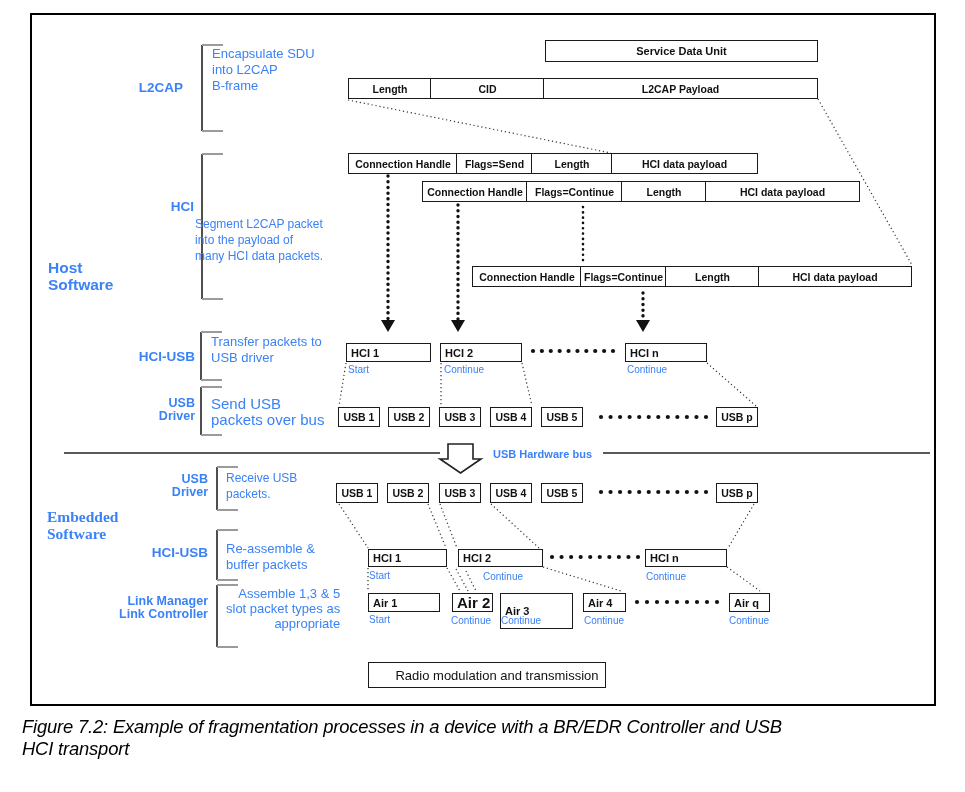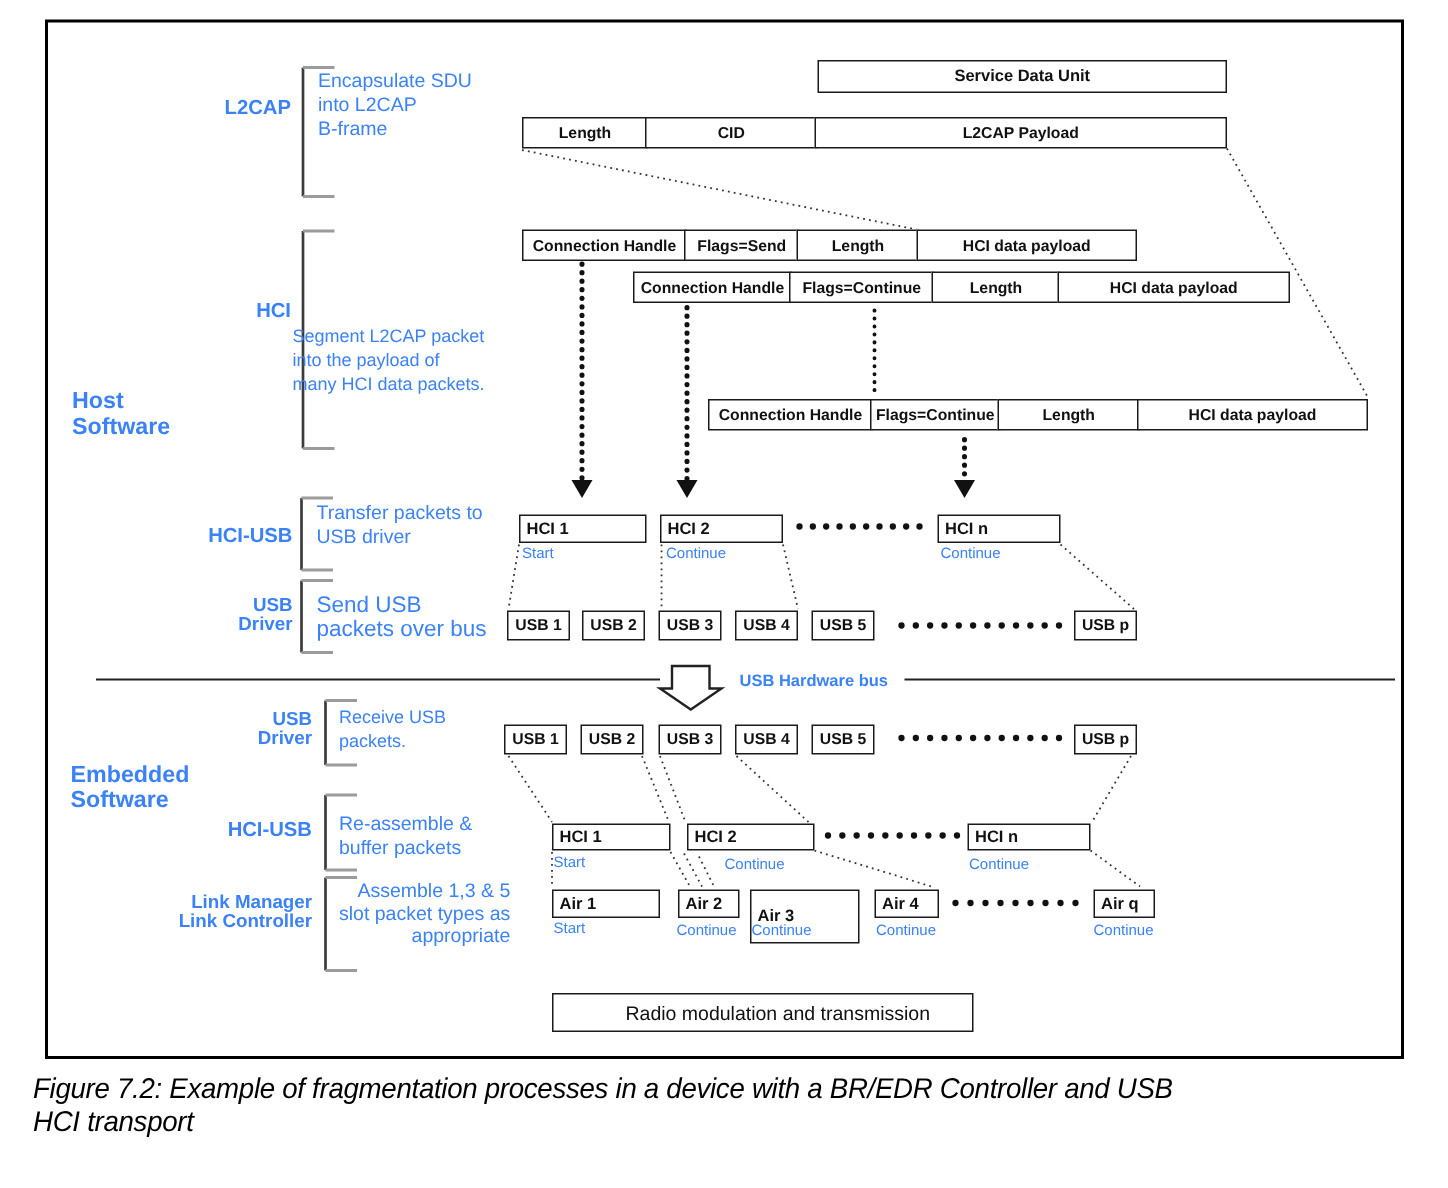--- a/index.html
+++ b/index.html
@@ -155,37 +155,37 @@
       <div class="box c" style="left: 336px; top: 483px; width: 42px; height: 20px; font-size: 10.5px;">USB 1</div>
       <div class="box c" style="left: 387px; top: 483px; width: 42px; height: 20px; font-size: 10.5px;">USB 2</div>
       <div class="box c" style="left: 439px; top: 483px; width: 42px; height: 20px; font-size: 10.5px;">USB 3</div>
       <div class="box c" style="left: 490px; top: 483px; width: 42px; height: 20px; font-size: 10.5px;">USB 4</div>
       <div class="box c" style="left: 541px; top: 483px; width: 42px; height: 20px; font-size: 10.5px;">USB 5</div>
       <div class="box c" style="left: 716px; top: 483px; width: 42px; height: 20px; font-size: 10.5px;">USB p</div>
       <div class="box l" style="left: 368px; top: 549px; width: 79px; height: 18px; font-size: 11px;">HCI 1</div>
       <div class="box l" style="left: 458px; top: 549px; width: 85px; height: 18px; font-size: 11px;">HCI 2</div>
       <div class="box l" style="left: 645px; top: 549px; width: 82px; height: 18px; font-size: 11px;">HCI n</div>
       <div class="box l" style="left: 368px; top: 593px; width: 72px; height: 19px; font-size: 11px;">Air 1</div>
-      <div class="box l" style="left: 452px; top: 593px; width: 41px; height: 19px; font-size: 11px;">Air 2</div>
+      <div class="box l" style="left: 452px; top: 593px; width: 41px; height: 19px; font-size: 15px;">Air 2</div>
       <div class="box l" style="left: 500px; top: 593px; width: 73px; height: 36px; font-size: 11px;">Air 3</div>
       <div class="box l" style="left: 583px; top: 593px; width: 43px; height: 19px; font-size: 11px;">Air 4</div>
       <div class="box l" style="left: 729px; top: 593px; width: 41px; height: 19px; font-size: 11px;">Air q</div>
-      <div class="box c nb" style="left: 368px; top: 662px; width: 281px; height: 26px; font-size: 13px; padding-left: 20px;">Radio modulation and transmission</div>
+      <div class="box c nb" style="left: 368px; top: 662px; width: 238px; height: 26px; font-size: 13px; padding-left: 20px;">Radio modulation and transmission</div>
     </div>
   <div id="texts">
-      <div class="txt r b" style="left: 128px; top: 64px; font-size: 13.5px; width: 66px; line-height: 16.5px;">L2CAP</div>
+      <div class="txt r b" style="left: 128px; top: 80px; font-size: 13.5px; width: 66px; line-height: 16.5px; text-align: center;">L2CAP</div>
       <div class="txt r b" style="left: 128px; top: 199px; font-size: 13.5px; width: 66px; line-height: 16.5px;">HCI</div>
       <div class="txt b" style="left: 48px; top: 259px; font-size: 15.5px; width: 130px; line-height: 17px;">Host
 Software</div>
       <div class="txt r b" style="left: 110px; top: 349px; font-size: 13.5px; width: 85px; line-height: 16.5px;">HCI-USB</div>
       <div class="txt r b" style="left: 110px; top: 397px; font-size: 12.5px; width: 85px; line-height: 13px;">USB
 Driver</div>
       <div class="txt r b" style="left: 123px; top: 473px; font-size: 12.5px; width: 85px; line-height: 13px;">USB
 Driver</div>
-      <div class="txt b" style="left: 47px; top: 508px; font-size: 15.5px; width: 140px; line-height: 17px;">Embedded
+      <div class="txt b" style="left: 47px; top: 508px; font-size: 15.5px; width: 140px; line-height: 17px; font-family: Liberation Serif, serif;">Embedded
 Software</div>
       <div class="txt r b" style="left: 123px; top: 545px; font-size: 13.5px; width: 85px; line-height: 16.5px;">HCI-USB</div>
       <div class="txt r b" style="left: 95px; top: 595px; font-size: 12.5px; width: 113px; line-height: 13px;">Link Manager
 Link Controller</div>
       <div class="txt" style="left: 212px; top: 46px; font-size: 13px; line-height: 16px;">Encapsulate SDU
 into L2CAP
 B-frame</div>
       <div class="txt" style="left: 195px; top: 195px; font-size: 12px; line-height: 16px; margin-top: 21px;">Segment L2CAP packet
 into the payload of
 many HCI data packets.</div>

